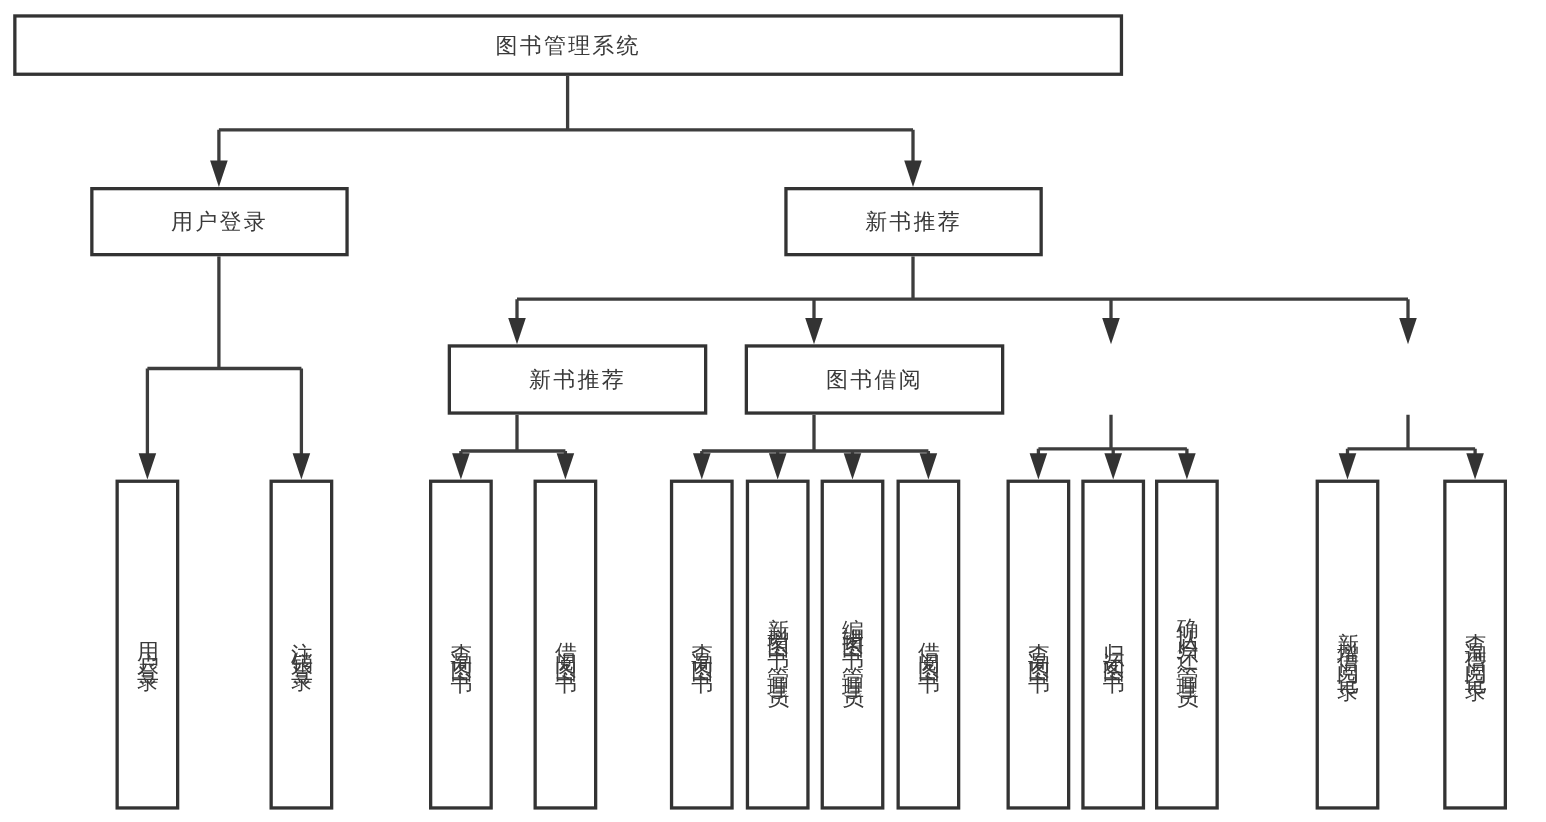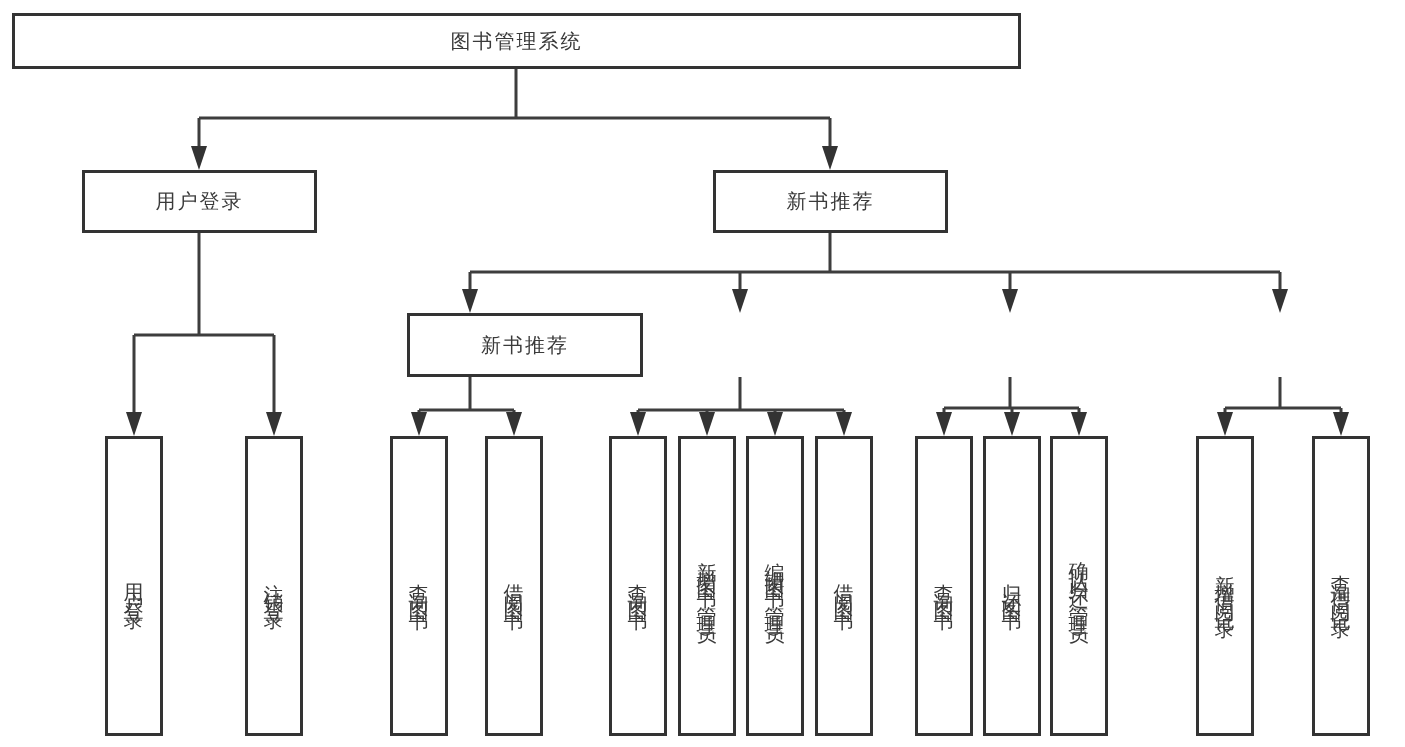--- a/index.html
+++ b/index.html
@@ -127,20 +127,23 @@
   <div class="node lvl2" style="left:82px;">
     <span class="h-label">用户登录</span>
   </div>
   <div class="node lvl2" style="left:713px;">
     <span class="h-label">新书推荐</span>
   </div>
 
   <div class="node lvl3" style="left:363px;">
     <span class="h-label">新书推荐</span>
   </div>
+  <div class="node lvl3" style="left:633px;">
+    <span class="h-label">图书借阅</span>
+  </div>
 
   <div class="node leaf" style="left:105px;">
     <span class="v-label">用户登录</span>
   </div>
   <div class="node leaf" style="left:245px;">
     <span class="v-label">注销登录</span>
   </div>
 
   <div class="node leaf" style="left:390px;">
     <span class="v-label">查询图书</span>

